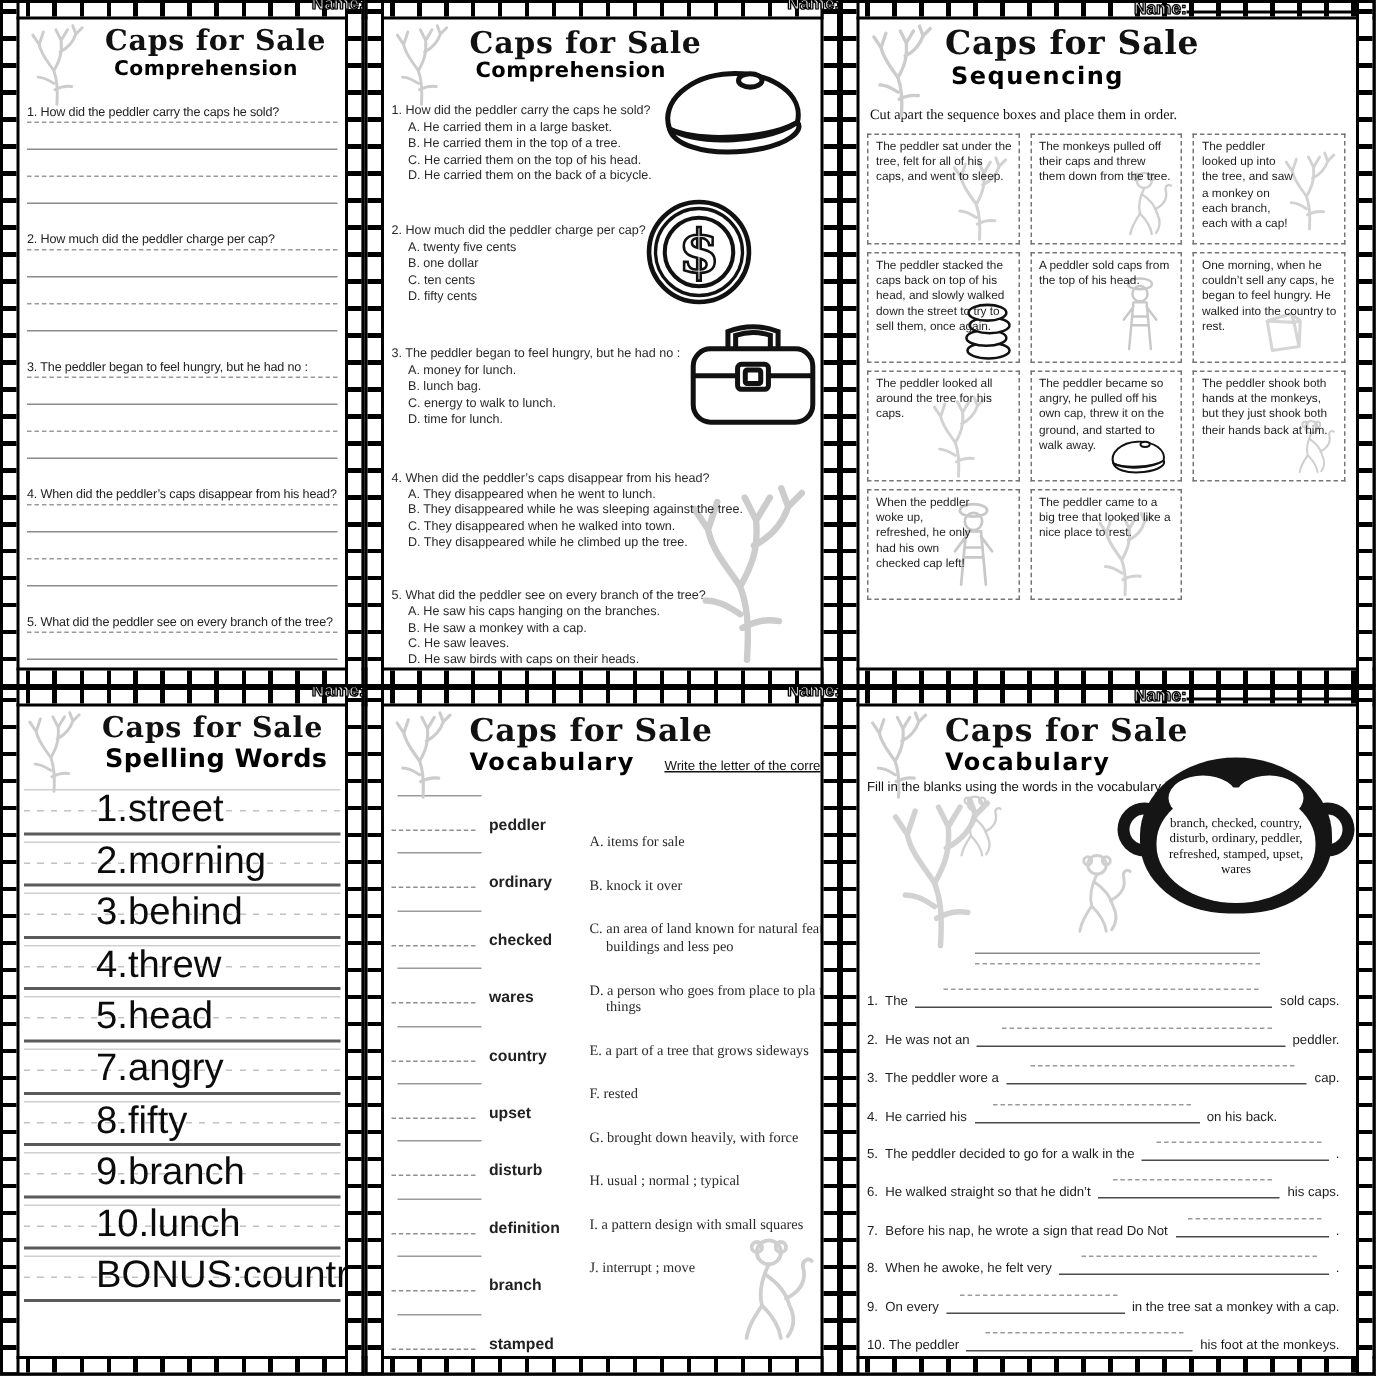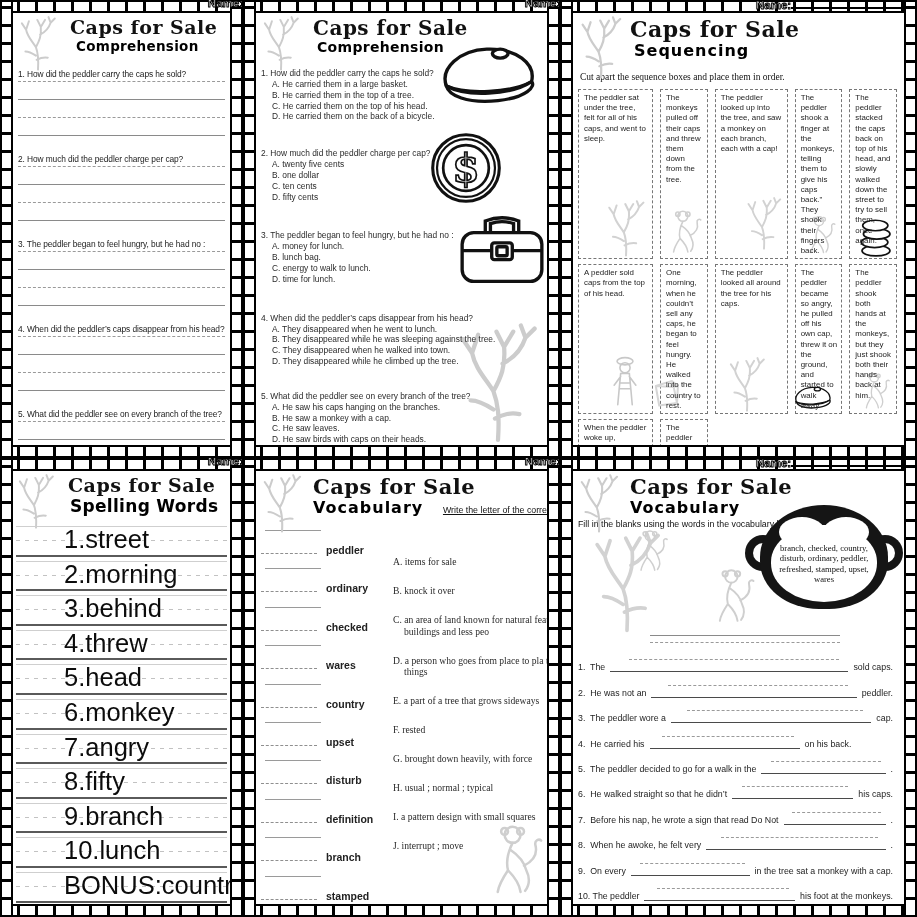--- a/index.html
+++ b/index.html
@@ -26,21 +26,21 @@
   .q1t{font-size:8.4px;color:#222;font-weight:500;white-space:nowrap;letter-spacing:-0.1px;height:13px;line-height:13px;}
   .lnd{height:17px;border-top:1.2px dashed #9a9a9a;}
   .lns{height:17px;border-top:1.6px solid #8a8a8a;}
   
   .q2block{margin-bottom:13px;position:relative;z-index:2;}
   .q2t{font-size:8.4px;color:#2a2a2a;line-height:11px;white-space:nowrap;}
   .opt{font-size:8.4px;color:#2a2a2a;line-height:10.8px;margin-left:11px;white-space:nowrap;}
   .art{position:absolute;z-index:1;}
   
   .instr3{font-family:"Liberation Serif",serif;font-size:9.5px;color:#111;margin:4px 0 7px 2px;}
-  .seq{display:grid;grid-template-columns:1fr 1fr 1fr 1fr 1fr;gap:5px 7px;padding-right:2px;}
+  .seq{display:grid;grid-template-columns:1fr 1fr 1fr;gap:5px 7px;padding-right:2px;}
   .sbox{position:relative;border:1.5px dashed #767676;padding:3px 4px 2px 5px;font-size:7.9px;line-height:10.2px;color:#1d1d1d;min-height:74px;box-sizing:border-box;}
   .sbox .bi{position:absolute;right:1px;bottom:1px;}
   .sbox .txt{position:relative;z-index:2;}
   
   .sw{position:relative;height:32.6px;border-bottom:2px solid #5a5a5a;background-image:linear-gradient(#cfcfcf,#cfcfcf),repeating-linear-gradient(90deg,#c2c2c2 0 4px,transparent 4px 9px);background-size:100% 1px,100% 1px;background-position:0 4px,0 18px;background-repeat:no-repeat;}
   .sw span{font-size:25.5px;line-height:34px;color:#0c0c0c;letter-spacing:0px;font-weight:500;margin-left:48px;}
   
   .vwrap{display:flex;margin-top:4px;}
   .vleft{width:132px;flex:none;}
   .vme{height:38.4px;}
@@ -258,23 +258,20 @@
       <div class="seq">
         <div class="sbox"><span class="txt">The peddler sat under the tree, felt for all of his caps, and went to sleep.</span><svg class="bi" style="color:#d2d2d2;" width="50" height="58" viewBox="0 0 60 80">
               <use href="#g-tree"></use>
             </svg></div>
         <div class="sbox"><span class="txt">The monkeys pulled off their caps and threw them down from the tree.</span><svg class="bi" style="color:#cfcfcf;" width="42" height="50" viewBox="0 0 50 70">
               <use href="#g-monkey"></use>
             </svg></div>
         <div class="sbox"><span class="txt" style="display:inline-block;width:62px;">The peddler looked up into the tree, and saw a monkey on each branch, each with a cap!</span><svg class="bi" style="color:#d2d2d2;bottom:8px;" width="44" height="54" viewBox="0 0 60 80">
               <use href="#g-tree"></use>
             </svg></div>
-        <div class="sbox"><span class="txt">The peddler shook a finger at the monkeys, telling them to give his caps back.” They shook their fingers back.</span><svg class="bi" style="color:#cfcfcf;" width="38" height="44" viewBox="0 0 50 70">
-              <use href="#g-monkey"></use>
-            </svg></div>
         <div class="sbox"><span class="txt">The peddler stacked the caps back on top of his head, and slowly walked down the street to try to sell them, once again.</span><svg class="bi" width="38" height="42" viewBox="0 0 50 60">
               <use href="#g-stackcaps"></use>
             </svg></div>
         <div class="sbox"><span class="txt">A peddler sold caps from the top of his head.</span><svg class="bi" style="color:#c8c8c8;right:10px;" width="34" height="58" viewBox="0 0 40 80">
               <use href="#g-peddler"></use>
             </svg></div>
         <div class="sbox"><span class="txt">One morning, when he couldn’t sell any caps, he began to feel hungry. He walked into the country to rest.</span><svg class="bi" style="color:#d6d6d6;right:24px;bottom:4px;" width="34" height="34" viewBox="0 0 40 40">
               <use href="#g-basket"></use>
             </svg></div>
         <div class="sbox"><span class="txt">The peddler looked all around the tree for his caps.</span><svg class="bi" style="color:#d2d2d2;right:16px;" width="48" height="56" viewBox="0 0 60 80">
@@ -308,21 +305,20 @@
             <use href="#g-tree"></use>
           </svg>
         <div class="title" style="font-size:19px;">Caps for Sale</div>
         <div class="subtitle" style="font-size:17px;margin-left:2px;">Spelling Words</div>
       </div>
       <div class="sw"><span>1.street</span></div>
       <div class="sw"><span>2.morning</span></div>
       <div class="sw"><span>3.behind</span></div>
       <div class="sw"><span>4.threw</span></div>
       <div class="sw"><span>5.head</span></div>
-      <div class="sw"><span>6.monkey</span></div>
       <div class="sw"><span>7.angry</span></div>
       <div class="sw"><span>8.fifty</span></div>
       <div class="sw"><span>9.branch</span></div>
       <div class="sw"><span>10.lunch</span></div>
       <div class="sw"><span>BONUS:country</span></div>
     </div>
   </div>
 
   <div class="sheet">
     <div class="be t"></div>

